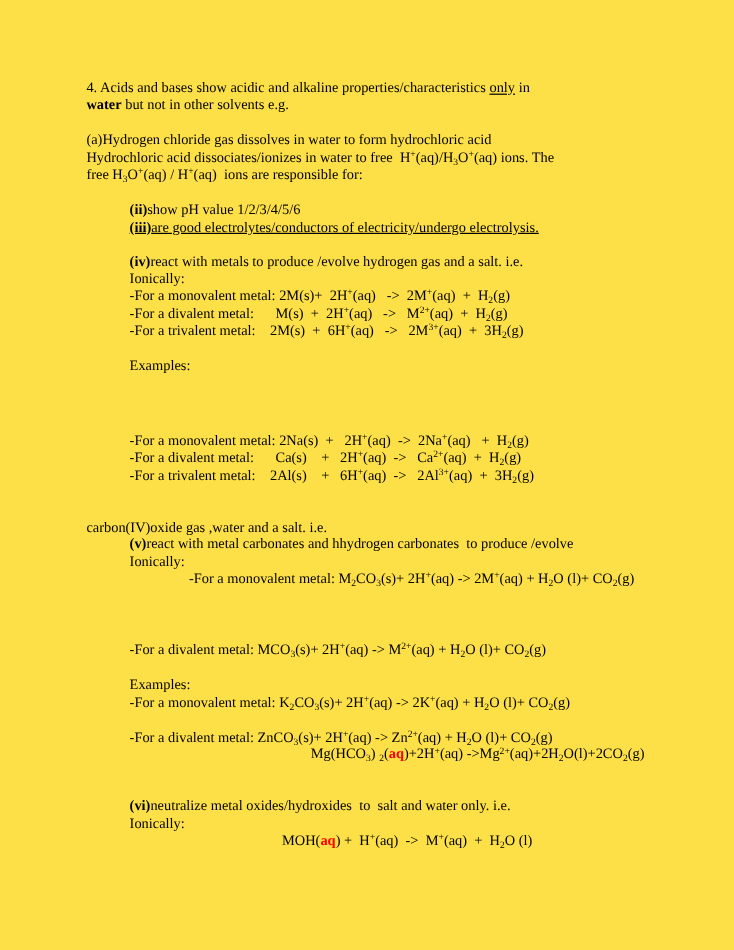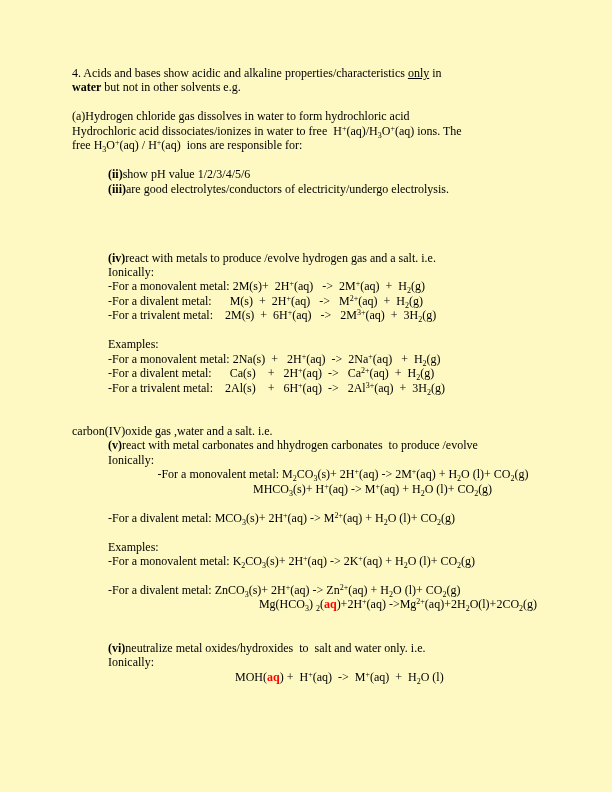--- a/index.html
+++ b/index.html
@@ -1,20 +1,20 @@
 <!DOCTYPE html>
 <html><head>
 <meta charset="utf-8">
 <style>
   html,body{margin:0;padding:0;background:#ffffff;}
   .sheet{
     position:relative;
     width:612px;height:792px;
     box-sizing:border-box;
-    background:#fef9c3;
+    background:#fde047;
     padding:66px 34px 0 72px;
     font-family:"Liberation Serif","DejaVu Serif",serif;
     font-size:12px;
     line-height:14.45px;
     color:#000000;
     overflow:hidden;
   }
   .line{white-space:pre;}
   .line b{font-weight:bold;}
   .line u{text-decoration:underline;}
@@ -28,41 +28,40 @@
 <main class="sheet">
   <div id="doc">
       <div class="line">4. Acids and bases show acidic and alkaline properties/characteristics <u>only</u> in</div>
       <div class="line"><b>water</b> but not in other solvents e.g.</div>
       <div class="line">&nbsp;</div>
       <div class="line">(a)Hydrogen chloride gas dissolves in water to form hydrochloric acid</div>
       <div class="line">Hydrochloric acid dissociates/ionizes in water to free  H<sup>+</sup>(aq)/H<sub>3</sub>O<sup>+</sup>(aq) ions. The</div>
       <div class="line">free H<sub>3</sub>O<sup>+</sup>(aq) / H<sup>+</sup>(aq)  ions are responsible for:</div>
       <div class="line">&nbsp;</div>
       <div class="line" style="padding-left: 36px;"><b>(ii)</b>show pH value 1/2/3/4/5/6</div>
-      <div class="line" style="padding-left: 36px;"><b>(iii)</b>are good electrolytes/conductors of electricity/undergo electrolysis.</div>
+      <div class="line" style="padding-left: 36px; text-decoration: underline;"><b>(iii)</b>are good electrolytes/conductors of electricity/undergo electrolysis.</div>
       <div class="line">&nbsp;</div>
-      <div class="line" style="padding-left: 36px; margin-top: 40px;"><b>(iv)</b>react with metals to produce /evolve hydrogen gas and a salt. i.e.</div>
+      <div class="line" style="padding-left: 36px;"><b>(iv)</b>react with metals to produce /evolve hydrogen gas and a salt. i.e.</div>
       <div class="line" style="padding-left: 36px;">Ionically:</div>
       <div class="line" style="padding-left: 36px;">-For a monovalent metal: 2M(s)+  2H<sup>+</sup>(aq)   -&gt;  2M<sup>+</sup>(aq)  +  H<sub>2</sub>(g)</div>
       <div class="line" style="padding-left: 36px;">-For a divalent metal:      M(s)  +  2H<sup>+</sup>(aq)   -&gt;   M<sup>2+</sup>(aq)  +  H<sub>2</sub>(g)</div>
       <div class="line" style="padding-left: 36px;">-For a trivalent metal:    2M(s)  +  6H<sup>+</sup>(aq)   -&gt;   2M<sup>3+</sup>(aq)  +  3H<sub>2</sub>(g)</div>
       <div class="line">&nbsp;</div>
       <div class="line" style="padding-left: 36px;">Examples:</div>
-      <div class="line" style="padding-left: 36px;">-For a monovalent metal: 2Na(s)  +   2H<sup>+</sup>(aq)  -&gt;  2Na<sup>+</sup>(aq)   +  H<sub>2</sub>(g)</div>
+      <div class="line" style="padding-left: 36px; margin-top: 48px;">-For a monovalent metal: 2Na(s)  +   2H<sup>+</sup>(aq)  -&gt;  2Na<sup>+</sup>(aq)   +  H<sub>2</sub>(g)</div>
       <div class="line" style="padding-left: 36px;">-For a divalent metal:      Ca(s)    +   2H<sup>+</sup>(aq)  -&gt;   Ca<sup>2+</sup>(aq)  +  H<sub>2</sub>(g)</div>
       <div class="line" style="padding-left: 36px;">-For a trivalent metal:    2Al(s)    +   6H<sup>+</sup>(aq)  -&gt;   2Al<sup>3+</sup>(aq)  +  3H<sub>2</sub>(g)</div>
       <div class="line">&nbsp;</div>
       <div class="line">&nbsp;</div>
       <div class="line">carbon(IV)oxide gas ,water and a salt. i.e.</div>
       <div class="line" style="padding-left: 36px;"><b>(v)</b>react with metal carbonates and hhydrogen carbonates  to produce /evolve</div>
       <div class="line" style="padding-left: 36px;">Ionically:</div>
       <div class="line" style="padding-left: 36px; text-align: center;">-For a monovalent metal: M<sub>2</sub>CO<sub>3</sub>(s)+ 2H<sup>+</sup>(aq) -&gt; 2M<sup>+</sup>(aq) + H<sub>2</sub>O (l)+ CO<sub>2</sub>(g)</div>
-      <div class="line" style="padding-left: 181px;">MHCO<sub>3</sub>(s)+ H<sup>+</sup>(aq) -&gt; M<sup>+</sup>(aq) + H<sub>2</sub>O (l)+ CO<sub>2</sub>(g)</div>
       <div class="line">&nbsp;</div>
-      <div class="line" style="padding-left: 36px;">-For a divalent metal: MCO<sub>3</sub>(s)+ 2H<sup>+</sup>(aq) -&gt; M<sup>2+</sup>(aq) + H<sub>2</sub>O (l)+ CO<sub>2</sub>(g)</div>
+      <div class="line" style="padding-left: 36px; margin-top: 30px;">-For a divalent metal: MCO<sub>3</sub>(s)+ 2H<sup>+</sup>(aq) -&gt; M<sup>2+</sup>(aq) + H<sub>2</sub>O (l)+ CO<sub>2</sub>(g)</div>
       <div class="line">&nbsp;</div>
       <div class="line" style="padding-left: 36px;">Examples:</div>
       <div class="line" style="padding-left: 36px;">-For a monovalent metal: K<sub>2</sub>CO<sub>3</sub>(s)+ 2H<sup>+</sup>(aq) -&gt; 2K<sup>+</sup>(aq) + H<sub>2</sub>O (l)+ CO<sub>2</sub>(g)</div>
       <div class="line">&nbsp;</div>
       <div class="line" style="padding-left: 36px;">-For a divalent metal: ZnCO<sub>3</sub>(s)+ 2H<sup>+</sup>(aq) -&gt; Zn<sup>2+</sup>(aq) + H<sub>2</sub>O (l)+ CO<sub>2</sub>(g)</div>
       <div class="line" style="padding-left: 146px; text-align: center;">Mg(HCO<sub>3</sub>) <sub>2</sub>(<span class="red" style="color: rgb(255, 0, 0);">aq</span>)+2H<sup>+</sup>(aq) -&gt;Mg<sup>2+</sup>(aq)+2H<sub>2</sub>O(l)+2CO<sub>2</sub>(g)</div>
       <div class="line">&nbsp;</div>
       <div class="line">&nbsp;</div>
       <div class="line" style="padding-left: 36px;"><b>(vi)</b>neutralize metal oxides/hydroxides  to  salt and water only. i.e.</div>
       <div class="line" style="padding-left: 36px;">Ionically:</div>

